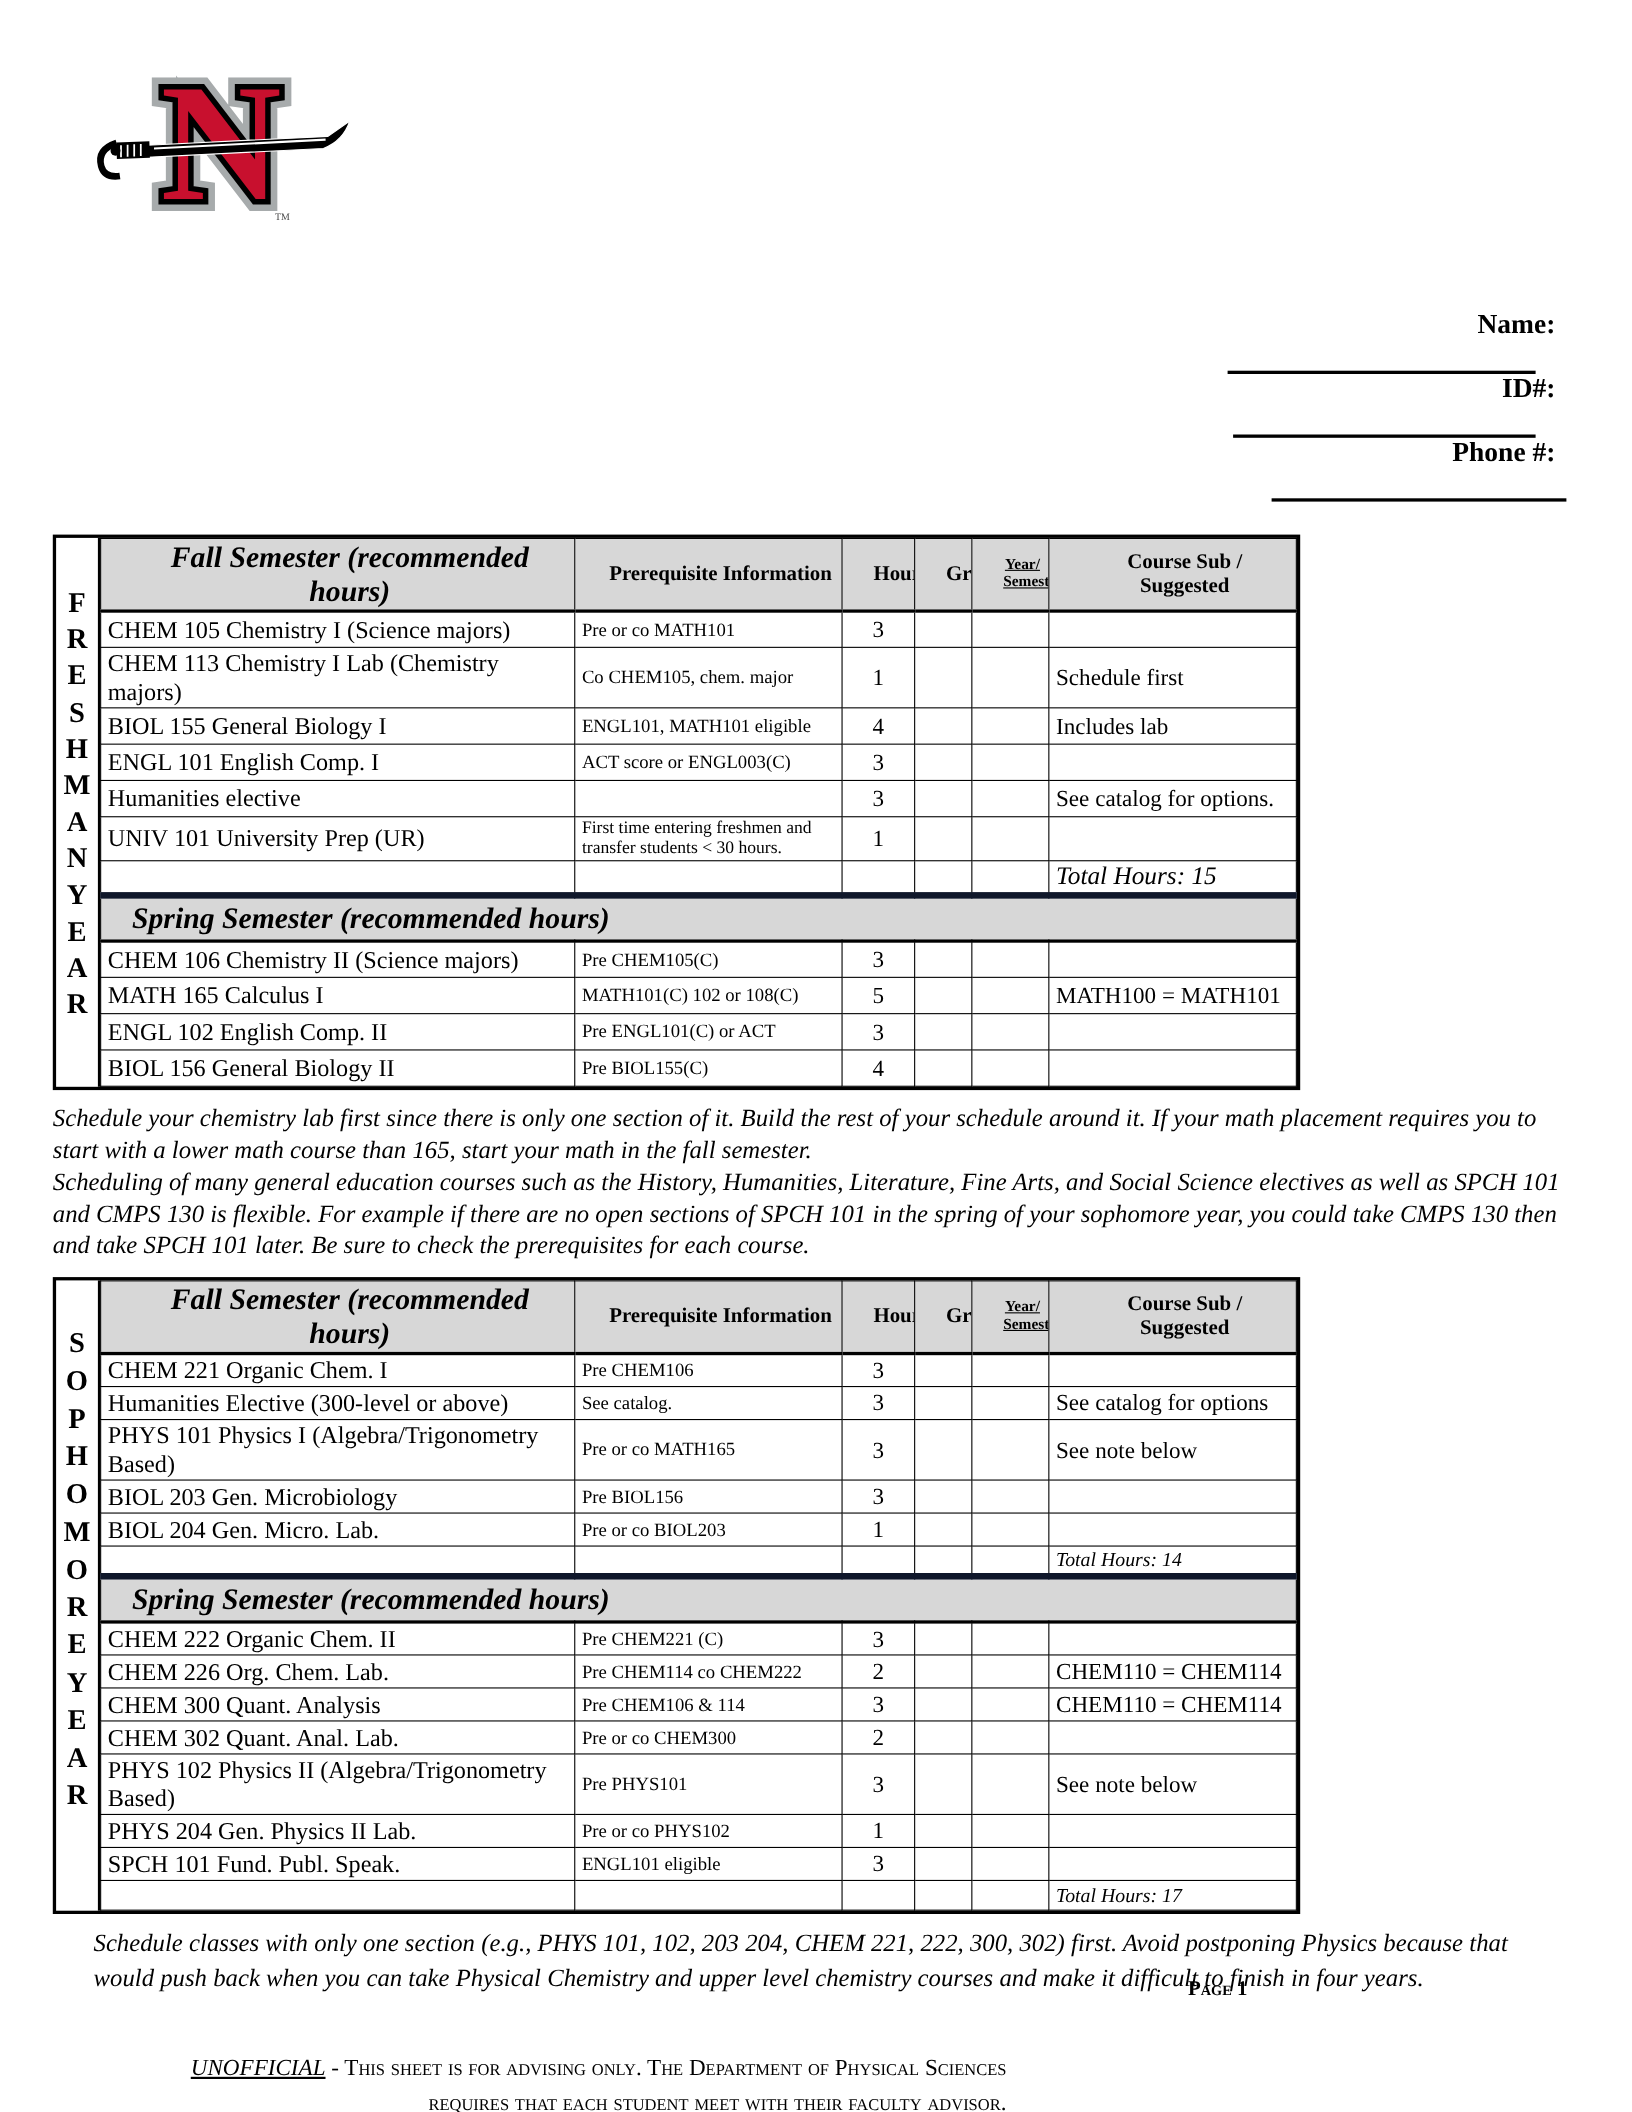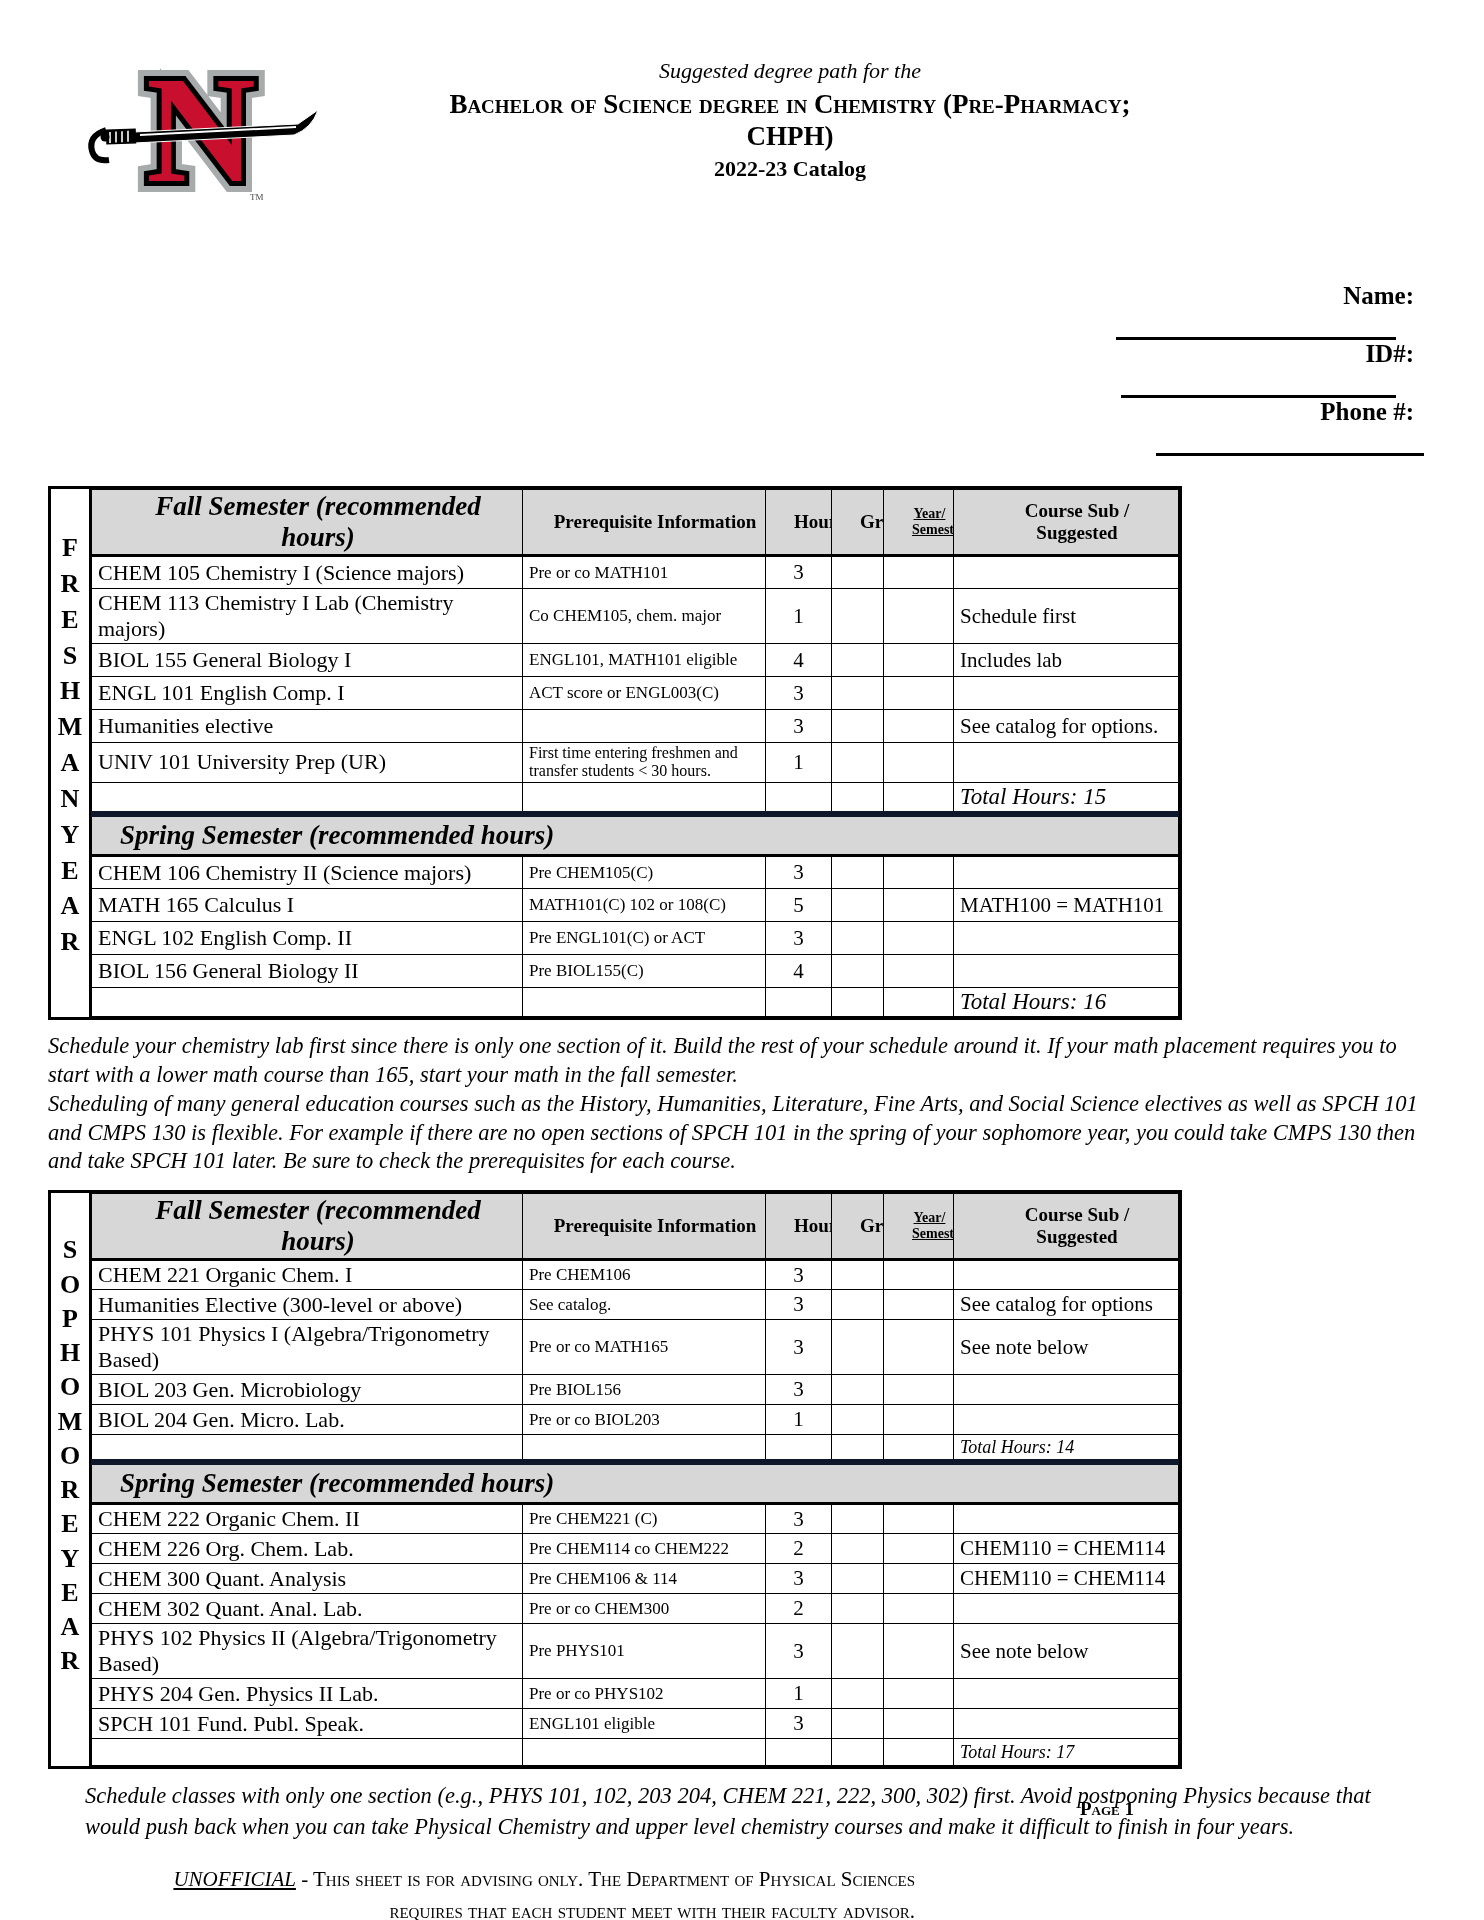--- a/index.html
+++ b/index.html
@@ -90,26 +90,20 @@
     <g data-name="saber-icon">
       <path d="M 52 84 L 216 76 L 236 62 Q 230 80 212 87 L 52 95 Z" fill="#000" stroke="#fff" stroke-width="1"></path>
       <path d="M 58 87 L 214 79" stroke="#fff" stroke-width="2" fill="none"></path>
       <rect x="24" y="81" width="30" height="15" fill="#000" transform="rotate(-2 39 88)"></rect>
       <path d="M 28 84 l 0 11 M 34 83.6 l 0 11 M 40 83.2 l 0 11 M 46 82.8 l 0 11" stroke="#fff" stroke-width="1.6"></path>
       <path d="M 24 82 Q 6 88 10 103 Q 13 114 27 112" stroke="#000" stroke-width="6" fill="none"></path>
       <circle cx="23" cy="89" r="4.5" fill="#000"></circle>
     </g>
     <text x="168" y="152" font-size="9" fill="#4a4a4a" data-name="trademark-symbol">TM</text>
   </svg>
-  <div class="title-block" data-name="document-title-block">
-    <div class="tagline" data-name="tagline">Suggested degree path for the</div>
-    <div class="title-main" data-name="degree-title-line1">Bachelor of Science degree in Chemistry (Pre-Pharmacy;</div>
-    <div class="title-line2" data-name="degree-title-line2">CHPH)</div>
-    <div class="catalog" data-name="catalog-year">2022-23 Catalog</div>
-  </div>
 </div>
 
 <div class="student-line" data-name="student-info-line">
   <span class="lbl" data-name="name-label">Name:</span>
   <span class="uline u-name" data-name="name-blank-field"></span>
   <span class="lbl" data-name="id-label">ID#:</span>
   <span class="uline u-id" data-name="id-blank-field"></span>
   <span class="lbl" data-name="phone-label">Phone #:</span>
   <span class="uline u-phone" data-name="phone-blank-field"></span>
 </div>
@@ -240,28 +234,20 @@
             <td class="c-year" data-name="cell-year"></td>
             <td class="c-sub" data-name="cell-sub"></td>
           </tr>
           <tr data-name="course-row">
             <td class="c-course" data-name="cell-course">BIOL 156 General Biology II</td>
             <td class="c-prereq" data-name="cell-prereq">Pre BIOL155(C)</td>
             <td class="c-hours" data-name="cell-hours">4</td>
             <td class="c-grade" data-name="cell-grade"></td>
             <td class="c-year" data-name="cell-year"></td>
             <td class="c-sub" data-name="cell-sub"></td>
-          </tr>
-          <tr data-name="total-row">
-            <td class="c-course" data-name="cell-course"></td>
-            <td class="c-prereq" data-name="cell-prereq"></td>
-            <td class="c-hours" data-name="cell-hours"></td>
-            <td class="c-grade" data-name="cell-grade"></td>
-            <td class="c-year" data-name="cell-year"></td>
-            <td class="c-sub total" data-name="cell-sub">Total Hours: 16</td>
           </tr>
         </tbody>
     </table>
   </div>
 </div>
 
 <div class="mid-notes" data-name="advising-notes">
   <p data-name="note-chem-lab">Schedule your chemistry lab first since there is only one section of it.  Build the rest of your schedule around it.  If your math placement requires you to start with a lower math course than 165, start your math in the fall semester.</p>
   <p data-name="note-gen-ed">Scheduling of many general education courses such as the History, Humanities, Literature, Fine Arts, and Social Science electives as well as SPCH 101 and CMPS 130 is flexible.  For example if there are no open sections of SPCH 101 in the spring of your sophomore year, you could take CMPS 130 then and take SPCH 101 later.  Be sure to check the prerequisites for each course.</p>
 </div>

